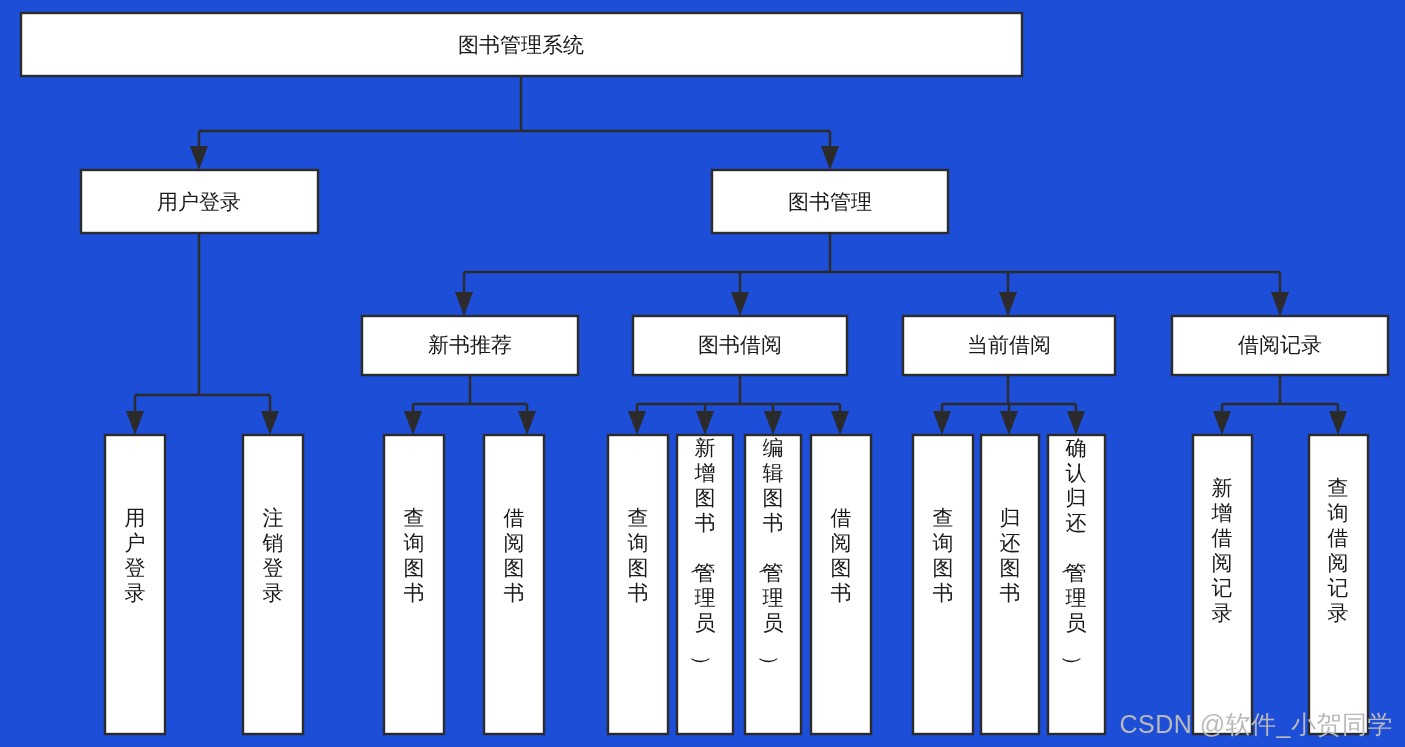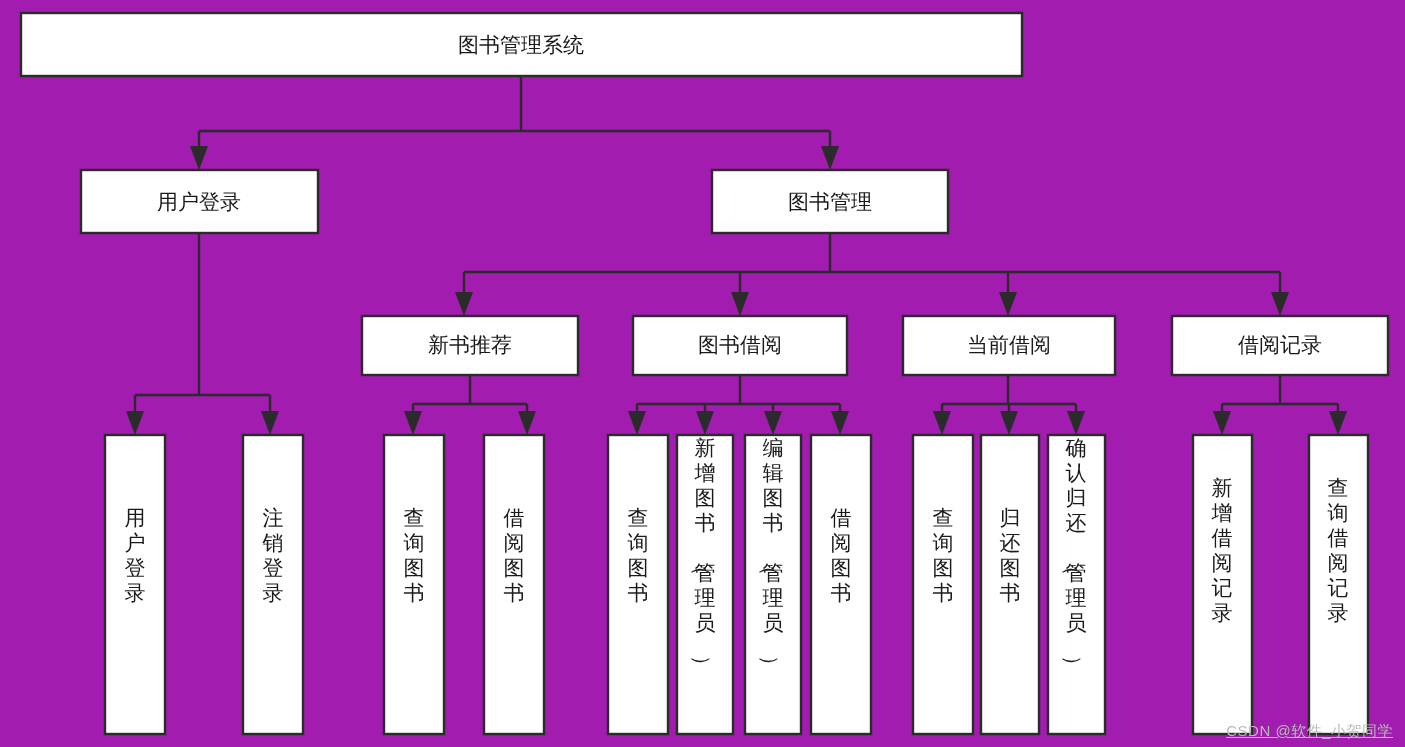--- a/index.html
+++ b/index.html
@@ -10,21 +10,21 @@
   body {
     width: 1405px;
     height: 747px;
     font-family: "Liberation Sans", "DejaVu Sans", sans-serif;
     overflow: hidden;
   }
   #diagram-root {
     position: relative;
     width: 1405px;
     height: 747px;
-    background: #a21caf;
+    background: #1d4ed8;
   }
   svg.diagram-svg {
     position: absolute;
     top: 0;
     left: 0;
     width: 1405px;
     height: 747px;
     display: block;
   }
   .node-box {
@@ -53,26 +53,25 @@
     font-family: "Liberation Sans", "DejaVu Sans", sans-serif;
     font-size: 21px;
     fill: #1a1a1a;
     text-anchor: middle;
   }
   .watermark-text {
     position: absolute;
     right: 12px;
     bottom: 6px;
     font-family: "Liberation Sans", "DejaVu Sans", sans-serif;
-    font-size: 15px;
+    font-size: 25px;
     color: #b9b9b9;
     white-space: nowrap;
     letter-spacing: 0.5px;
     user-select: none;
-    text-decoration: underline;
   }
 </style>
 </head>
 <body>
 
 <div id="diagram-root">
 
   <svg class="diagram-svg" viewBox="0 0 1405 747">
 
     <g>

